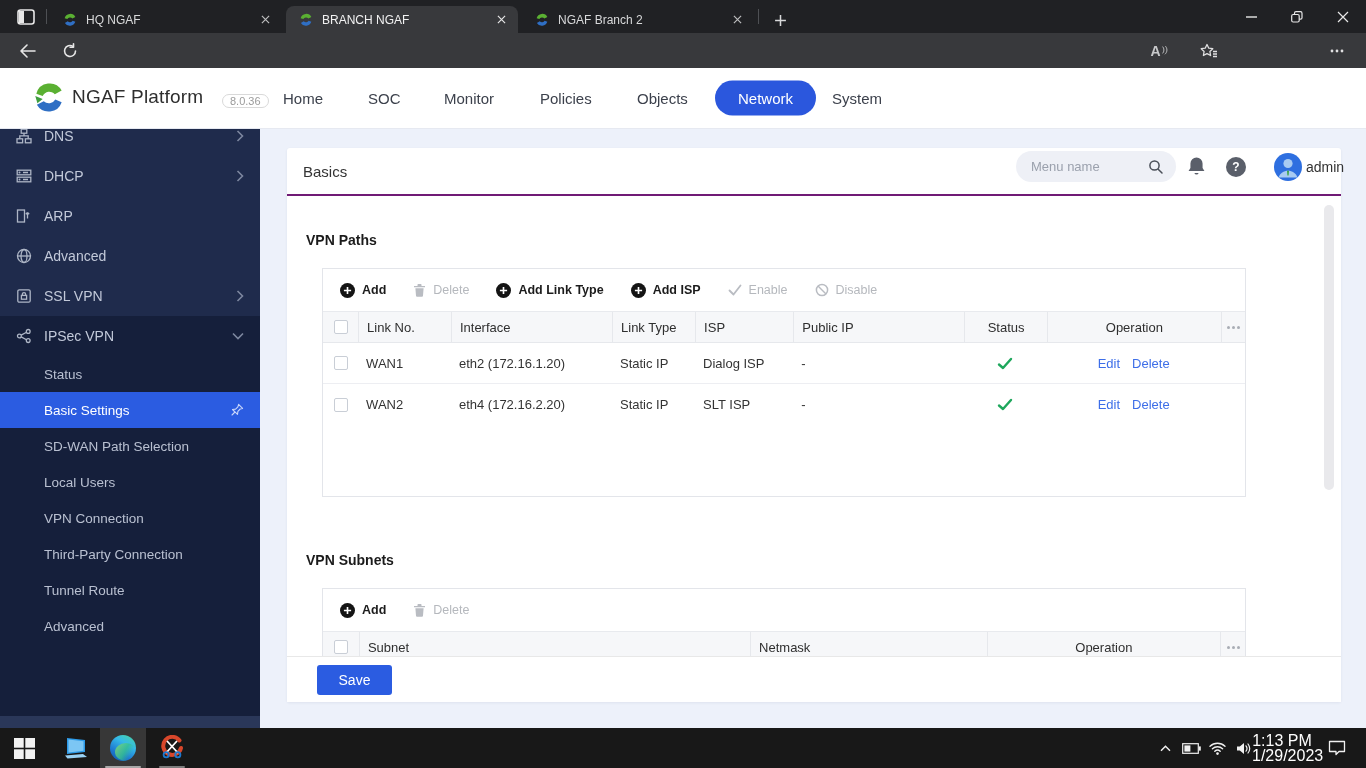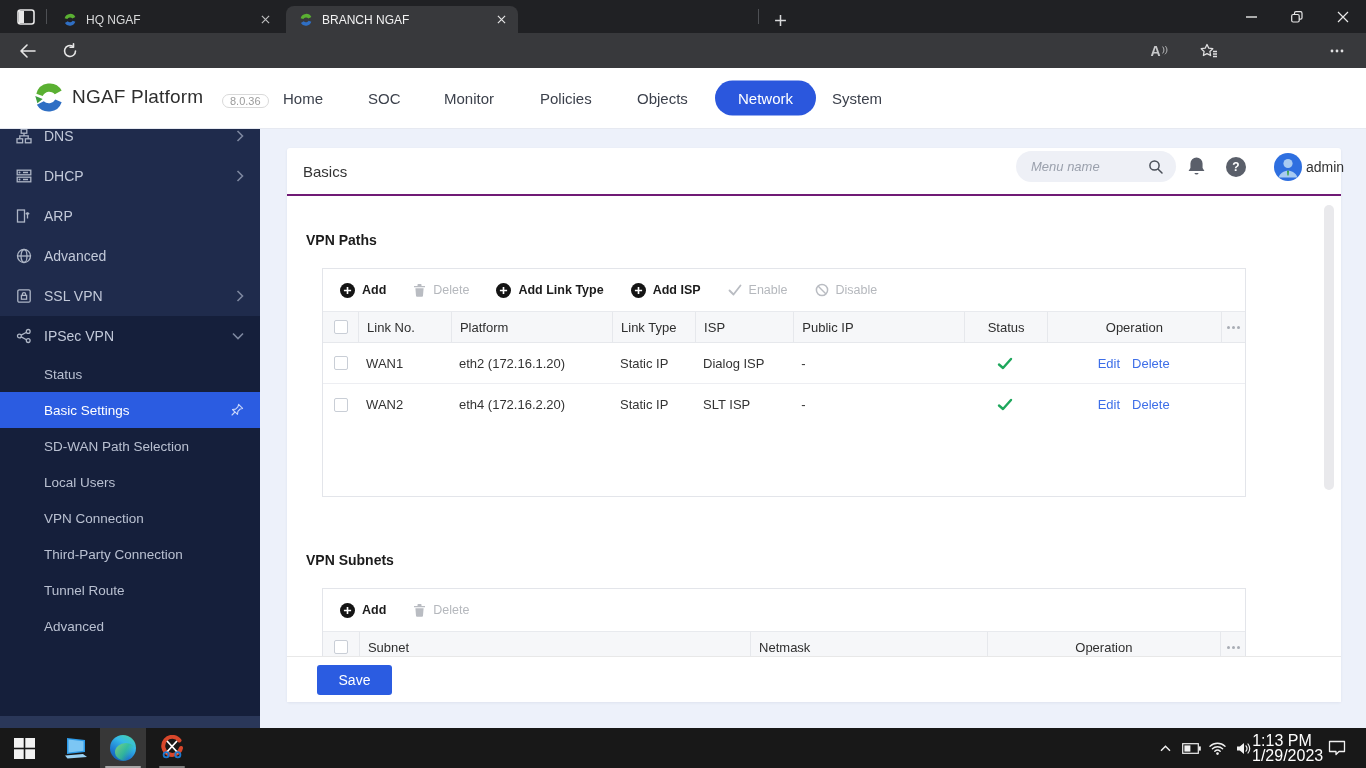--- a/index.html
+++ b/index.html
@@ -29,21 +29,21 @@
   .url .host { color:#e8e9ea; }
   .guest-pill { position:absolute; left:1240px; top:36px; height:28px; width:68px; border:1px solid #8a8b8e; border-radius:14px; display:flex; align-items:center; padding:0 3px 0 12px; color:#e6e6e6; font-size:13px; gap:6px; }
   .read-aloud { color:#c7c8ca; font-size:14px; font-weight:bold; }
 
   
   .appheader { position:absolute; left:0; top:68px; width:1366px; height:60px; background:#ffffff; box-shadow:0 1px 0 #e6e9f1; z-index:3; }
   .brand { position:absolute; left:72px; top:18px; font-size:19px; color:#2e2e2e; font-weight:500; letter-spacing:.2px; }
   .ver-badge { position:absolute; left:222px; top:26px; font-size:11px; color:#9b9b9b; border:1px solid #d9d9d9; border-radius:9px; padding:0 7px; }
   .nav-item { position:absolute; top:50%; transform:translateY(-50%); font-size:15px; color:#3c414c; }
   .nav-item.pill { background:#2b57dd; color:#fff; padding:9px 23px; border-radius:19px; }
-  .hsearch { position:absolute; left:1016px; top:83px; width:160px; height:31px; background:#eef0f6; border-radius:16px; display:flex; align-items:center; padding:0 12px 0 15px;font-style:italic; }
+  .hsearch { position:absolute; left:1016px; top:83px; width:160px; height:31px; background:#eef0f6; border-radius:16px; display:flex; align-items:center; padding:0 12px 0 15px; }
   .hsearch .ph { flex:1; font-size:13px; color:#9ba1ad; }
   .help-circle { position:absolute; left:1226px; top:89px; width:20px; height:20px; border-radius:50%; background:#5a5f6a; color:#fff; font-size:12px; font-weight:bold; display:flex; align-items:center; justify-content:center; }
   .admin-label { position:absolute; left:1306px; top:91px; font-size:14px; color:#333; }
 
   
   .sidebar { position:absolute; left:0; top:128px; width:260px; height:600px; background:#1f2b4c; overflow:hidden; z-index:2; }
   .side-menu { position:absolute; left:0; top:-12px; right:0; }
   .side-item { height:40px; display:flex; align-items:center; padding:0 16px; color:#c2c9d9; font-size:14px; }
   .side-item .lbl { margin-left:12px; }
   .side-item .chev { margin-left:auto; display:flex; }
@@ -123,20 +123,32 @@
           <path d="M30 22 A13 13 0 0 1 6.5 24.5 L13 21 A7 7 0 0 0 24 19.5 Z" fill="#2f6fc4"></path>
         </svg>
       <span class="title">BRANCH NGAF</span>
       <span class="tab-close">
           <svg width="9" height="9" viewBox="0 0 10 10">
             <path d="M1 1l8 8M9 1L1 9" stroke="#e6e6e6" stroke-width="1.3"></path>
           </svg>
         </span>
     </div>
 
+    <div class="tab" style="left:522px">
+      <svg width="16" height="16" viewBox="0 0 36 36">
+          <path d="M6 14 A13 13 0 0 1 30 11 L23.5 14.5 A7 7 0 0 0 12 16 Z" fill="#5ab032"></path>
+          <path d="M30 22 A13 13 0 0 1 6.5 24.5 L13 21 A7 7 0 0 0 24 19.5 Z" fill="#2f6fc4"></path>
+        </svg>
+      <span class="title">NGAF Branch 2</span>
+      <span class="tab-close">
+          <svg width="9" height="9" viewBox="0 0 10 10">
+            <path d="M1 1l8 8M9 1L1 9" stroke="#bdbebf" stroke-width="1.3"></path>
+          </svg>
+        </span>
+    </div>
 
     <div class="tab-sep" style="left:758px"></div>
     <div class="newtab">
       <svg width="13" height="13" viewBox="0 0 12 12">
           <path d="M6 1v10M1 6h10" stroke="#d8d9da" stroke-width="1.4"></path>
         </svg>
     </div>
 
     <div class="winctl" style="left:1228px">
         <svg width="11" height="2" viewBox="0 0 11 2">
@@ -422,21 +434,21 @@
                 </svg>
                 <span>Disable</span>
               </span>
           </div>
 
           <div class="trow thead">
             <div class="cell c0">
                 <span class="checkbox"></span>
               </div>
             <div class="cell c1">Link No.</div>
-            <div class="cell c2">Platform</div>
+            <div class="cell c2">Interface</div>
             <div class="cell c3">Link Type</div>
             <div class="cell c4">ISP</div>
             <div class="cell c5">Public IP</div>
             <div class="cell c6 center">Status</div>
             <div class="cell c7 center">Operation</div>
             <div class="cell c8 center">
                 <span class="dots">
                   <i></i>
                   <i></i>
                   <i></i>

